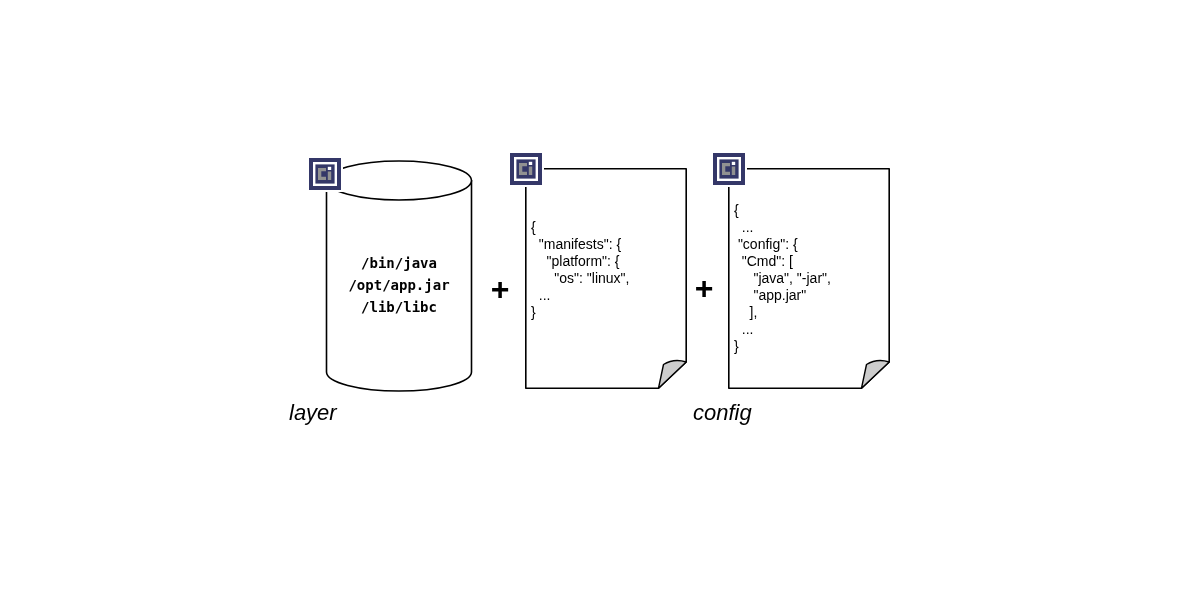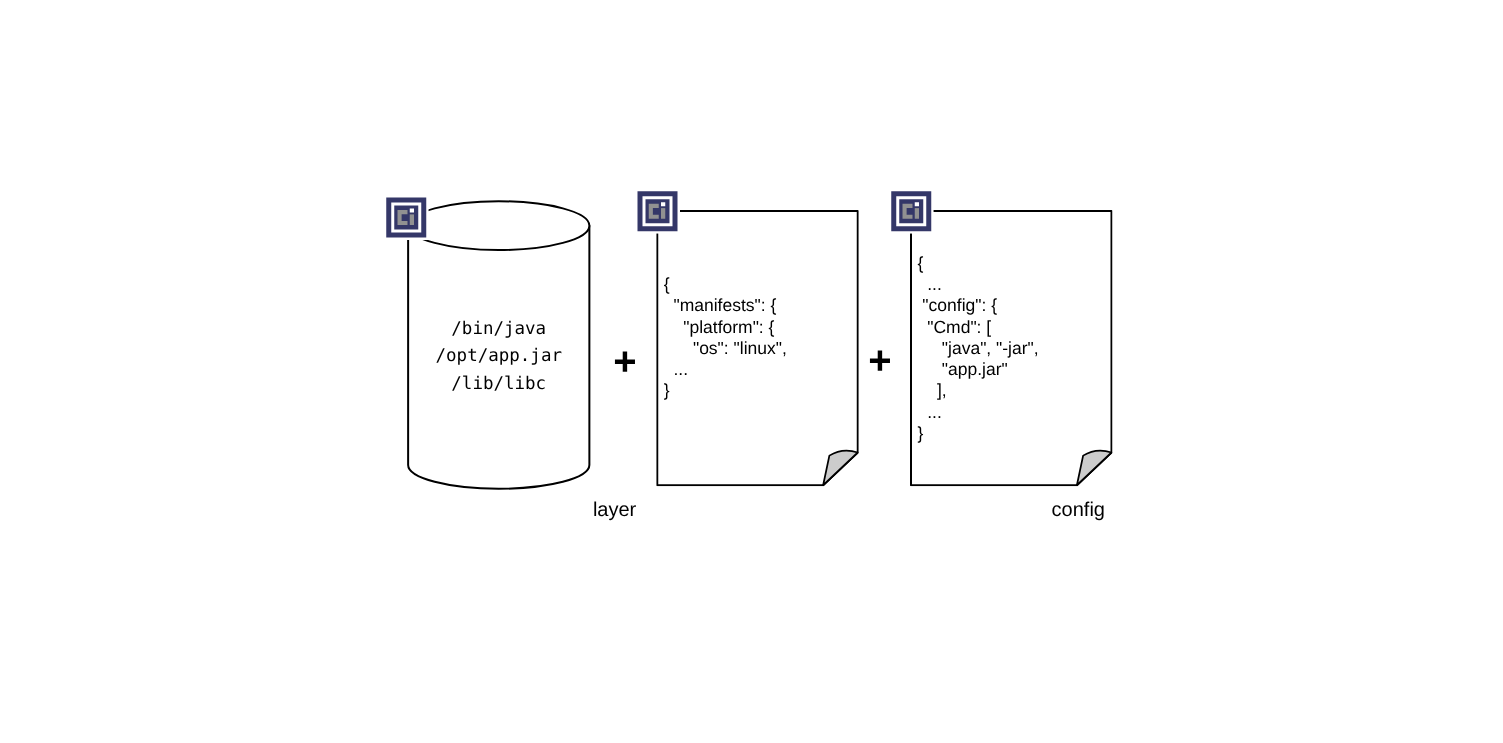--- a/index.html
+++ b/index.html
@@ -25,41 +25,41 @@
   svg .badge-halo{fill:#ffffff;}
   svg .badge-bg{fill:var(--badge-navy);}
   svg .badge-frame{fill:none;stroke:#ffffff;stroke-width:2.4;}
   svg .badge-c{fill:var(--badge-glyph-gray);}
   svg .badge-stem{fill:var(--badge-glyph-gray);}
   svg .badge-dot{fill:#ffffff;}
   .cyl-text{
     left:325px;top:252px;width:148px;
     font-family:"DejaVu Sans Mono", monospace;
     font-size:14px;line-height:22px;
-    text-align:center;white-space:pre;
+    text-align:center;white-space:pre;font-weight:bold;
   }
   .doc-json{
     font-family:"Liberation Sans", sans-serif;
     font-size:14px;line-height:17px;
     margin:0;white-space:pre;
   }
   .doc-json.ix{left:531px;top:219px;}
   .doc-json.cf{left:734px;top:202px;}
   .plus{
     font-size:32px;font-weight:bold;
     transform:translate(-50%,-50%);
     line-height:1;
   }
   .shape-label{
     top:400px;width:220px;
-    font-size:16px;text-align:right;
+    font-size:22px;text-align:left;font-style:italic;
   }
   .lbl-layer{left:289px;}
   .lbl-index{left:496px;}
-  .lbl-config{left:664px;}
+  .lbl-config{left:693px;}
   .badge{width:36px;height:36px;z-index:5;}
 </style>
 </head>
 <body>
 
 <div class="canvas">
 
   <svg class="abs" style="left:325px;top:159px;" width="148" height="234" viewBox="0 0 148 234">
     <path class="shape-outline" d="M1.5,21.5 L1.5,213 A72.5,19 0 0 0 146.5,213 L146.5,21.5 Z"></path>
     <ellipse class="shape-outline" cx="74" cy="21.5" rx="72.5" ry="19.5"></ellipse>

